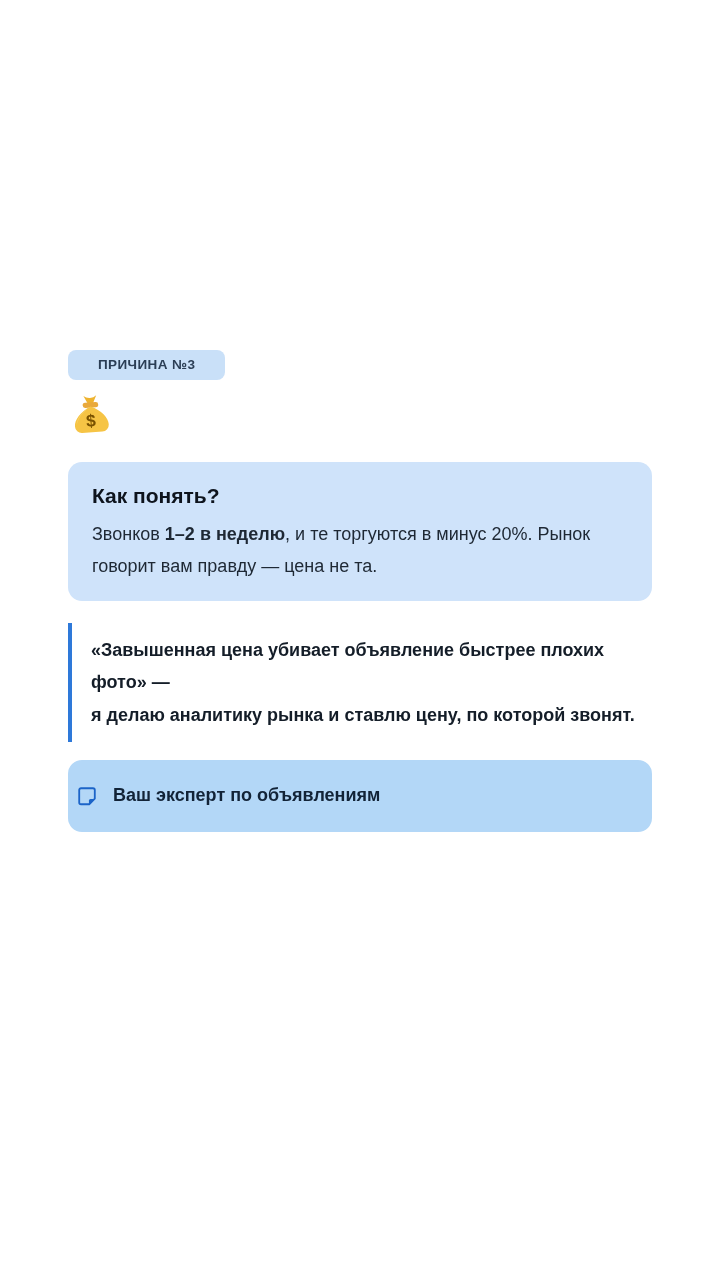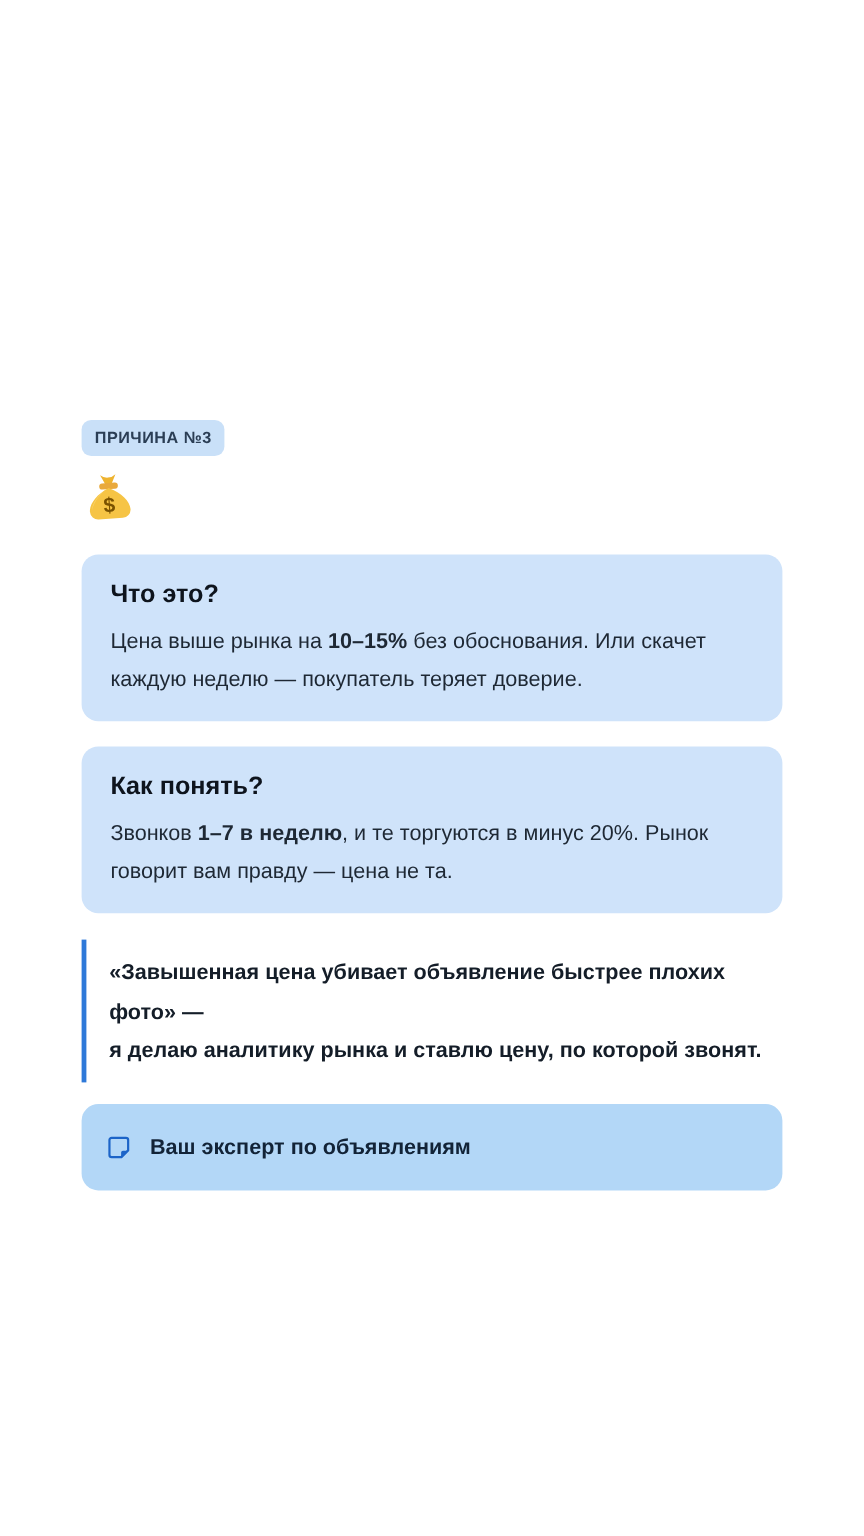--- a/index.html
+++ b/index.html
@@ -20,21 +20,21 @@
     top: 350px;
     width: 584px;
   }
   .badge {
     display: inline-block;
     background: #c9e0f8;
     color: #2b3e55;
     font-size: 13.5px;
     font-weight: 600;
     letter-spacing: 0.4px;
-    padding: 8px 11px;
+    padding: 8px 30px;
     border-radius: 8px;
     line-height: 1;
   }
   .title {
     display: flex;
     align-items: center;
     gap: 13px;
     margin: 11px 0 0 0;
     font-size: 36px;
     font-weight: 800;
@@ -85,21 +85,21 @@
     font-size: 18px;
     font-weight: 700;
     color: #141d28;
     line-height: 1.8;
     white-space: pre-line;
   }
   .footer-card {
     margin-top: 18px;
     background: #b3d7f7;
     border-radius: 14px;
-    padding: 25px 20px;
+    padding: 25px 8px;
     display: flex;
     align-items: center;
     gap: 15px;
   }
   .footer-card .note-icon {
     width: 22px;
     height: 22px;
     flex: 0 0 auto;
   }
   .footer-card span {
@@ -121,29 +121,24 @@
   <h1 class="title">
     <svg class="emoji" viewBox="0 0 48 48" aria-hidden="true">
       <path d="M17 5 q 3 2.6 7 2.6 q 4 0 7 -2.6 l -4.6 9.5 h -4.8 z" fill="#eeb32f"></path>
       <rect x="15.5" y="12.5" width="17" height="5.6" rx="2.8" fill="#e9a93c"></rect>
       <path d="M24 17 C 12.5 22, 5.5 30.5, 5.5 37.5 a 7.5 7.5 0 0 0 7.5 7.5 h 22 a 7.5 7.5 0 0 0 7.5 -7.5 c 0 -7 -7 -15.5 -18.5 -20.5 z" fill="#f6c445"></path>
       <path d="M24 17 C 14 22, 8 30, 7.5 36 c 3 -9 9 -14.5 16.5 -19 z" fill="#f9d46d"></path>
       <text x="23.5" y="39" font-size="19" font-weight="bold" fill="#7a5200" text-anchor="middle" font-family="'Liberation Sans', sans-serif">$</text>
     </svg>
   </h1>
 
-  <section class="card">
-    <h2>Что это?</h2>
-    <p><span>Цена выше рынка на </span><span class="b">10–15%</span><span> без обоснования. Или скачет
-каждую неделю — покупатель теряет доверие.</span></p>
-  </section>
 
   <section class="card">
     <h2>Как понять?</h2>
-    <p><span>Звонков </span><span class="b">1–7 в неделю</span><span>, и те торгуются в минус 20%. Рынок
+    <p><span>Звонков </span><span class="b">1–2 в неделю</span><span>, и те торгуются в минус 20%. Рынок
 говорит вам правду — цена не та.</span></p>
   </section>
 
   <blockquote class="quote">
     <p>«Завышенная цена убивает объявление быстрее плохих фото» —
 я делаю аналитику рынка и ставлю цену, по которой звонят.</p>
   </blockquote>
 
   <footer class="footer-card">
     <svg class="note-icon" viewBox="0 0 24 24" aria-hidden="true">

